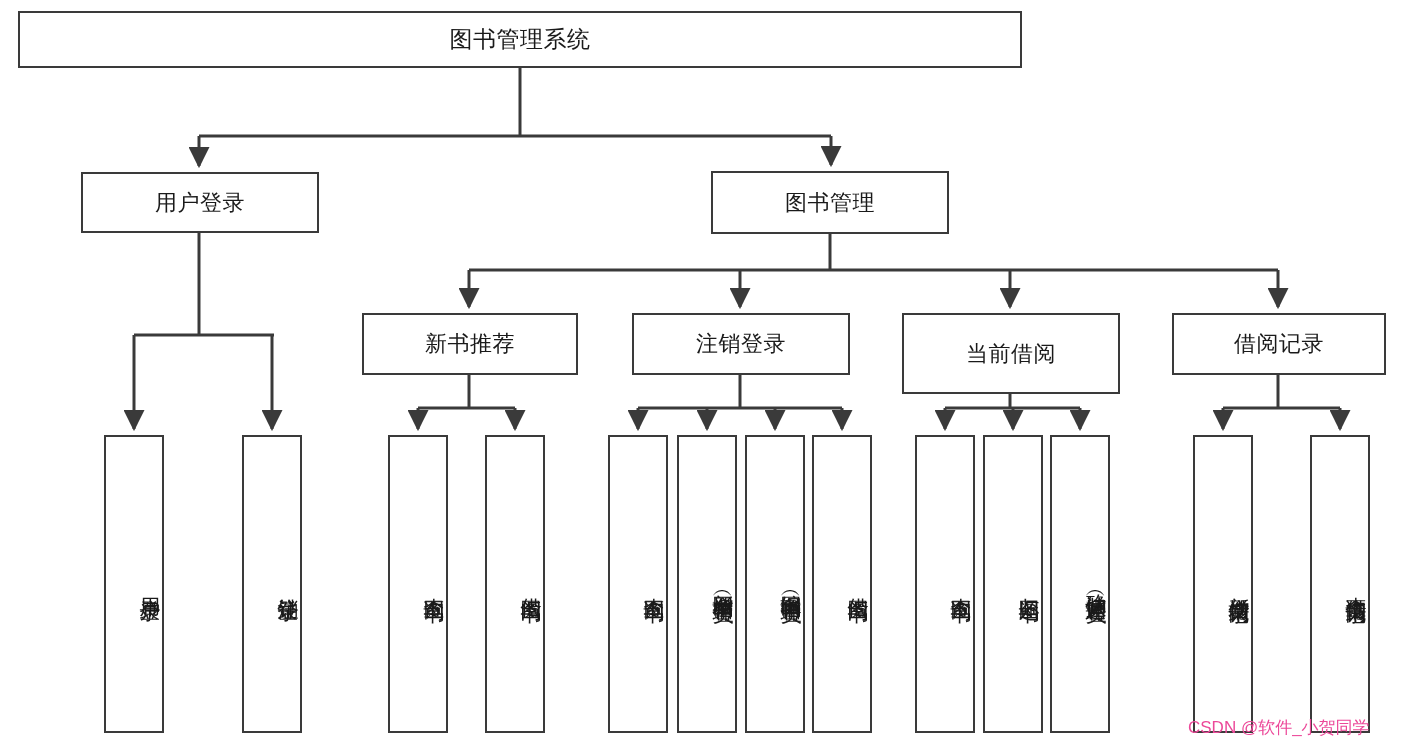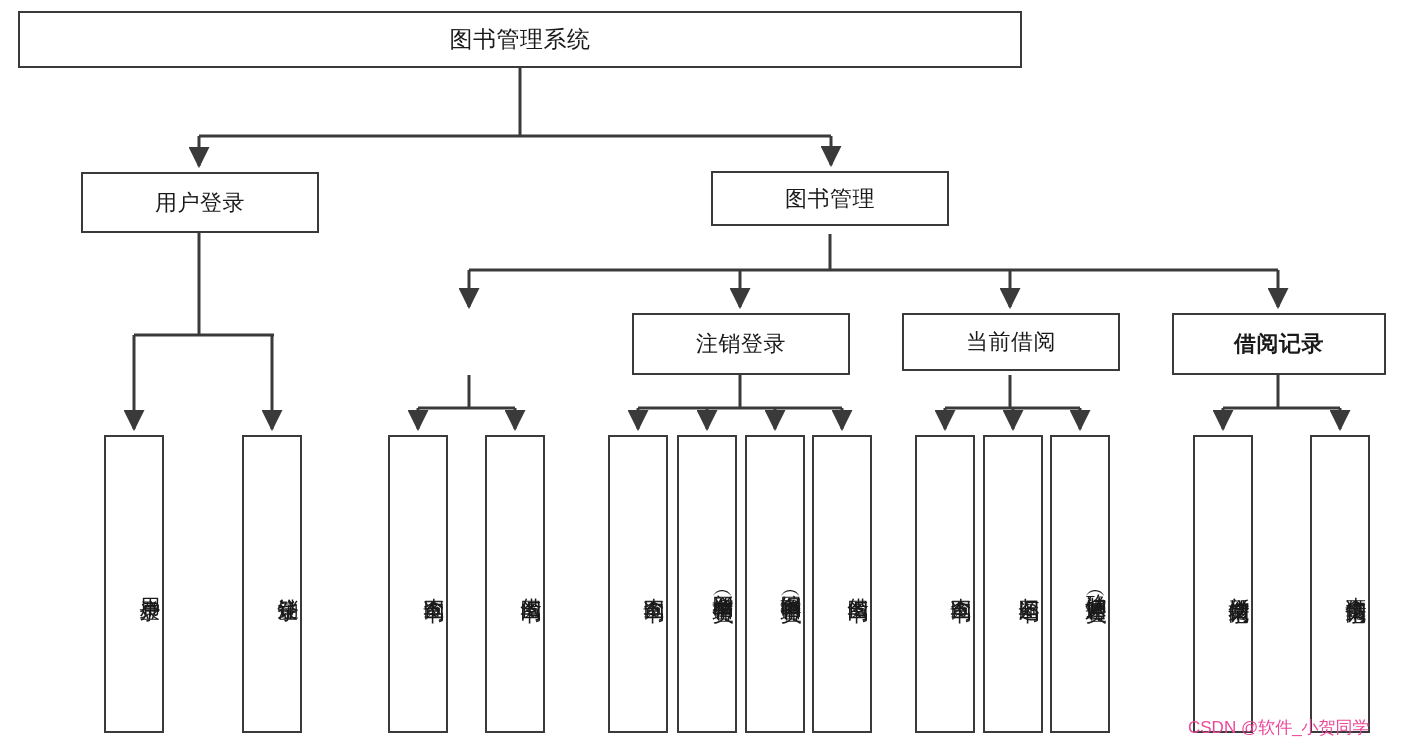--- a/index.html
+++ b/index.html
@@ -122,25 +122,26 @@
       <path d="M 1278 375 L 1278 408"></path>
       <path d="M 1223 408 L 1340 408"></path>
       <path d="M 1223 408 L 1223 429" marker-end="url(#arrow)"></path>
       <path d="M 1340 408 L 1340 429" marker-end="url(#arrow)"></path>
     </g>
   </svg>
 
   <div class="node horiz root" style="left:18px; top:11px; width:1004px; height:57px;">图书管理系统</div>
 
   <div class="node horiz" style="left:81px; top:172px; width:238px; height:61px;">用户登录</div>
-  <div class="node horiz" style="left:711px; top:171px; width:238px; height:55px;">图书管理</div>
+  <div class="node horiz" style="left:711px; top:171px; width:238px; height:63px;">图书管理</div>
 
+  <div class="node horiz" style="left:362px; top:313px; width:216px; height:62px;">新书推荐</div>
   <div class="node horiz" style="left:632px; top:313px; width:218px; height:62px;">注销登录</div>
-  <div class="node horiz" style="left:902px; top:313px; width:218px; height:58px;">当前借阅</div>
-  <div class="node horiz" style="left:1172px; top:313px; width:214px; height:62px;font-weight:bold;">借阅记录</div>
+  <div class="node horiz" style="left:902px; top:313px; width:218px; height:81px;">当前借阅</div>
+  <div class="node horiz" style="left:1172px; top:313px; width:214px; height:62px;">借阅记录</div>
 
   <div class="node vert" style="left:104px; top:435px; width:60px; height:298px;">
     <span class="vtext">用户登录</span>
   </div>
   <div class="node vert" style="left:242px; top:435px; width:60px; height:298px;">
     <span class="vtext">注销登录</span>
   </div>
   <div class="node vert" style="left:388px; top:435px; width:60px; height:298px;">
     <span class="vtext">查询图书</span>
   </div>

